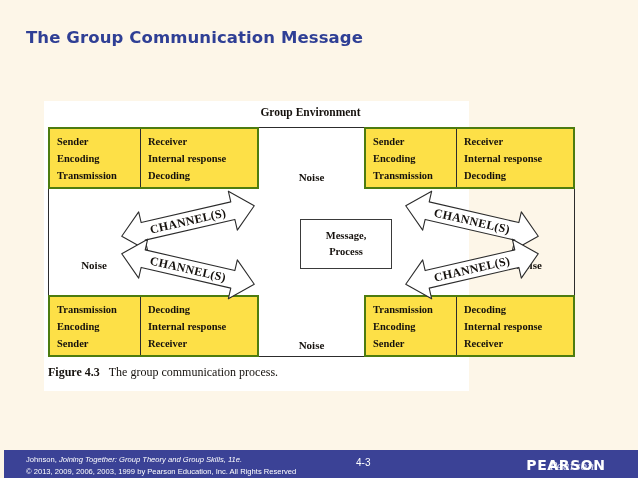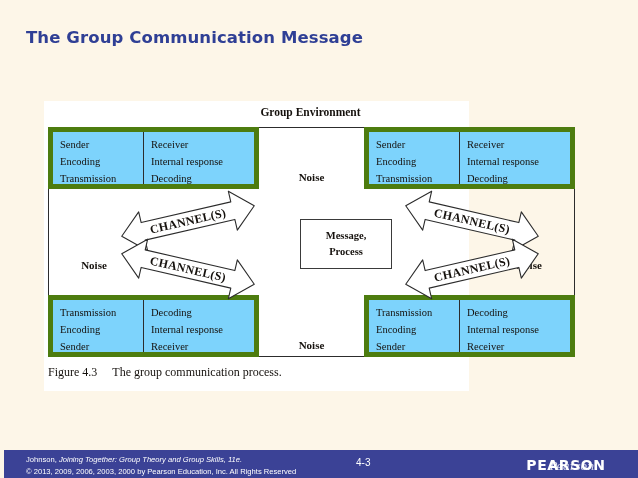--- a/index.html
+++ b/index.html
@@ -46,25 +46,26 @@
   .env-box{
     position:absolute;
     left:4px; top:26px;
     width:527px; height:230px;
     border:1px solid #2c2c2c;
     box-sizing:border-box;
   }
   
   .person-box{
     position:absolute;
-    border:5px solid #4d7c0f;
+    border:2px solid #4d7c0f;
     box-sizing:border-box;
-    background:#7dd3fc;
+    background:#fde047;
     display:flex;
     height:62px;
+    font-weight:bold;
   }
   .person-box .col{
     box-sizing:border-box;
     padding:5px 7px 0 7px;
     font-family:"Liberation Serif", serif;
     font-size:10.5px;
     color:#15110d;
     line-height:1.60;
   }
   .person-box .col.c1{width:91px;border-right:1px solid #2c2c2c;}
@@ -125,21 +126,21 @@
 
   
   .caption{
     position:absolute;
     left:4px; top:264px;
     font-family:"Liberation Serif", serif;
     font-size:12px;
     color:#15110d;
     white-space:nowrap;
   }
-  .caption b{font-weight:normal;margin-right:15px;}
+  .caption b{font-weight:bold;margin-right:9px;}
 
   
   .footer{
     position:absolute;
     left:4px; bottom:0;
     width:638px; height:28px;
     background:#3b4296;
   }
   .footer-text{
     position:absolute;
@@ -299,20 +300,20 @@
     <div class="caption">
       <b>Figure 4.3</b><span>The group communication process.</span>
     </div>
 
   </div>
 </div>
 
 <div class="footer">
   <div class="footer-text">
     <div><span>Johnson, </span><span class="ital">Joining Together: Group Theory and Group Skills, 11e.</span></div>
-    <div>© 2013, 2009, 2006, 2003, 2000 by Pearson Education, Inc. All Rights Reserved</div>
+    <div>© 2013, 2009, 2006, 2003, 1999 by Pearson Education, Inc. All Rights Reserved</div>
   </div>
   <div class="slide-num">4-3</div>
   <div class="pearson">
     <div class="script">Pearson</div>
     <div class="wordmark">PEARSON</div>
   </div>
 </div>
 
 </body></html>

